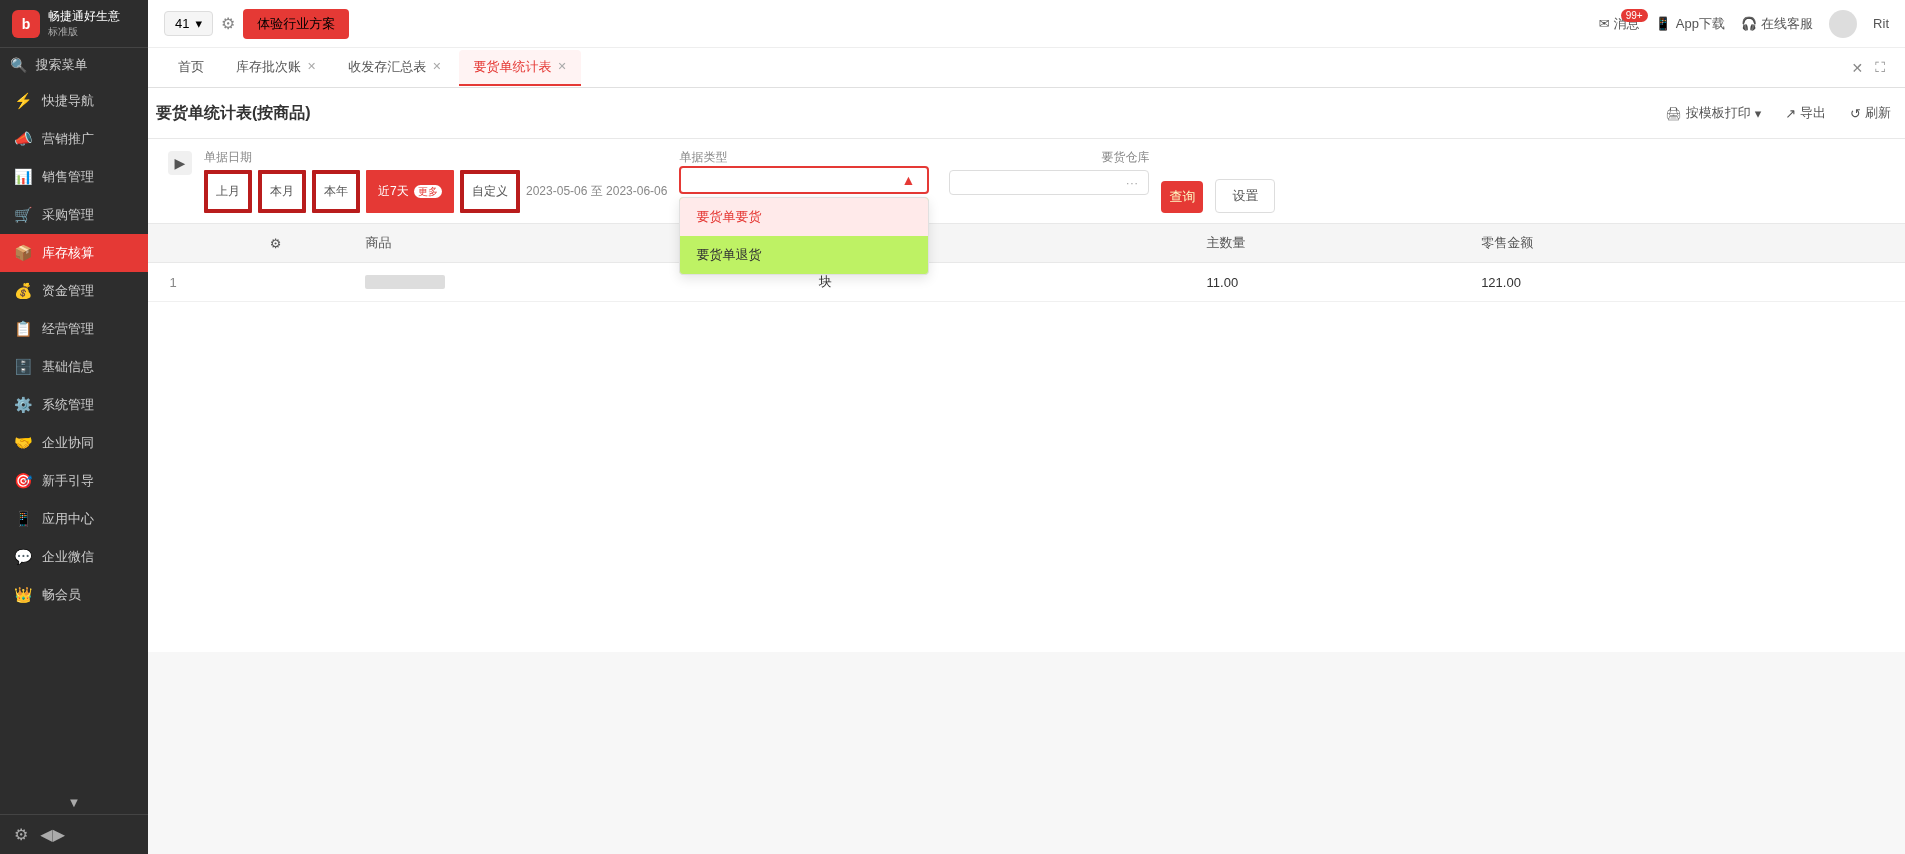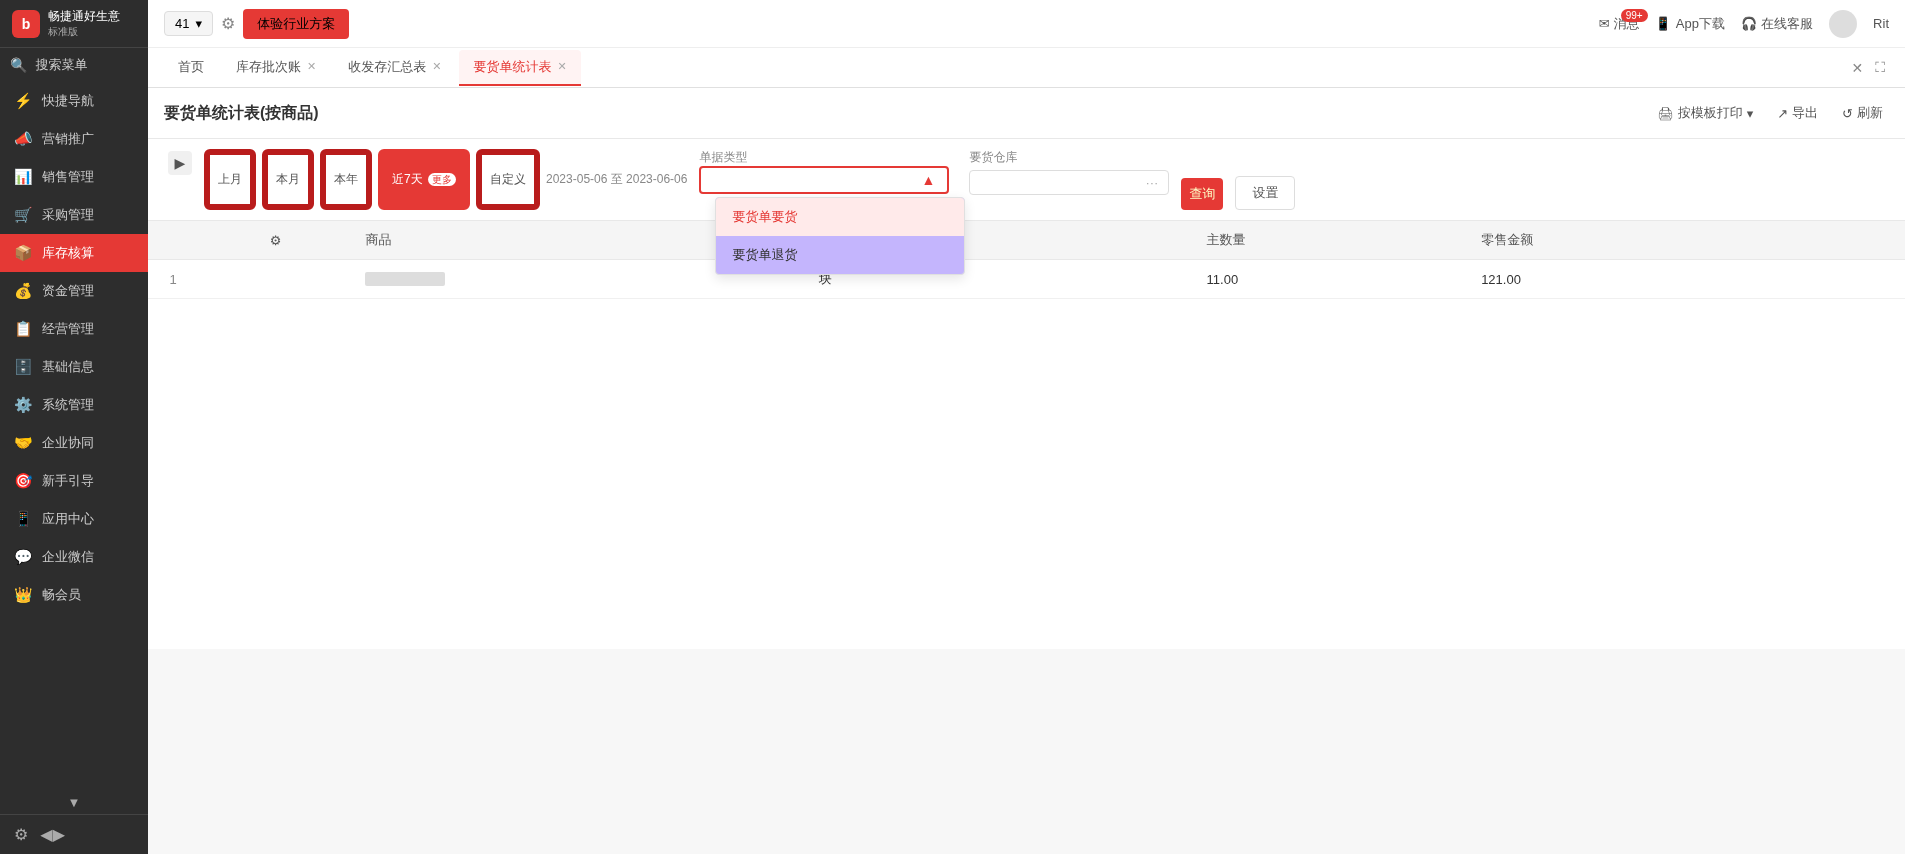--- a/index.html
+++ b/index.html
@@ -123,21 +123,21 @@
     .tab .close { color: #aaa; font-size: 11px; cursor: pointer; }
     .tabs-right { margin-left: auto; display: flex; align-items: center; gap: 4px; }
     .tabs-right .tab-icon { color: #888; cursor: pointer; font-size: 14px; padding: 2px 4px; }
 
     
     .page-content { flex: 1; overflow: auto; padding: 0; background: #f7f7f7; }
 
     
     .page-header {
       background: #fff;
-      padding: 12px 16px;
+      padding: 12px 8px;
       display: flex; align-items: center; justify-content: space-between;
       border-bottom: 1px solid #e8e8e8;
     }
     .page-title { font-size: 16px; font-weight: 600; color: #333; }
     .page-actions { display: flex; align-items: center; gap: 12px; }
     .action-btn {
       display: flex; align-items: center; gap: 4px;
       color: #555; cursor: pointer; font-size: 13px;
       border: none; background: none; padding: 4px 6px;
     }
@@ -153,21 +153,21 @@
     }
     .filter-expand-btn {
       background: #f0f0f0; border: none; width: 24px; height: 24px;
       border-radius: 4px; cursor: pointer; display: flex; align-items: center; justify-content: center;
       color: #555; font-size: 14px; flex-shrink: 0; margin-top: 2px;
     }
     .filter-group { display: flex; flex-direction: column; gap: 4px; }
     .filter-label { font-size: 12px; color: #888; }
     .date-filter-row { display: flex; align-items: center; gap: 6px; }
     .date-btn {
-      padding: 16px 8px; border: 6px solid #b91c1c; border-radius: 6px;
+      padding: 9px 8px; border: 4px solid #b91c1c; border-radius: 1px;
       background: #fff; cursor: pointer; font-size: 12px; color: #555;
     }
     .date-btn.active-red {
       background: #e53935; color: #fff; border-color: #e53935;
     }
     .date-range { font-size: 12px; color: #888; }
     .filter-type-input {
       display: flex; align-items: center;
       border: 2px solid #e53935; border-radius: 4px;
       padding: 4px 8px; background: #fff; min-width: 250px;
@@ -177,22 +177,22 @@
       border: none; outline: none; flex: 1; font-size: 13px;
     }
     .filter-type-input .chevron-btn {
       cursor: pointer; color: #e53935; font-size: 14px; padding: 0 4px;
     }
 
     
     .dropdown-menu {
       position: absolute;
       top: calc(100% + 2px);
-      left: 16px;
-      background: #c4b5fd;
+      left: 0;
+      background: #bef264;
       border: 1px solid #e0e0e0;
       border-radius: 4px;
       box-shadow: 0 4px 12px rgba(0,0,0,0.1);
       z-index: 100;
       min-width: 200px;
       overflow: hidden;
     }
     .dropdown-item {
       padding: 10px 16px; cursor: pointer; font-size: 13px; color: #333;
     }
@@ -411,20 +411,21 @@
           <span>↺</span>
           <span>刷新</span>
         </button>
       </div>
     </div>
 
     <div class="filter-bar">
       <button class="filter-expand-btn">▶</button>
 
       <div class="filter-group">
+        <span class="filter-label">单据日期</span>
         <div class="date-filter-row">
           <button class="date-btn">上月</button>
           <button class="date-btn">本月</button>
           <button class="date-btn">本年</button>
           <button class="date-btn active-red">
             近7天 <span style="background:#fff;color:#e53935;border-radius:8px;padding:1px 4px;font-size:10px;margin-left:2px;">更多</span>
           </button>
           <button class="date-btn">自定义</button>
           <span class="date-range">2023-05-06 至 2023-06-06</span>
         </div>
@@ -440,21 +441,21 @@
         <div class="dropdown-menu" style="top:48px;min-width:250px;">
           <div class="dropdown-item selected">
             <span>要货单要货</span>
           </div>
           <div class="dropdown-item">
             <span>要货单退货</span>
           </div>
         </div>
       </div>
 
-      <div class="filter-group" style="margin-left:8px;">
+      <div class="filter-group" style="margin-left:8px;text-align:right;">
         <span class="filter-label">要货仓库</span>
         <div class="warehouse-filter">
           <span style="flex:1;"></span>
           <span class="more-icon">···</span>
         </div>
       </div>
 
       <button class="query-btn" style="margin-top:18px;">查询</button>
       <button class="set-btn" style="margin-top:18px;">设置</button>
     </div>

